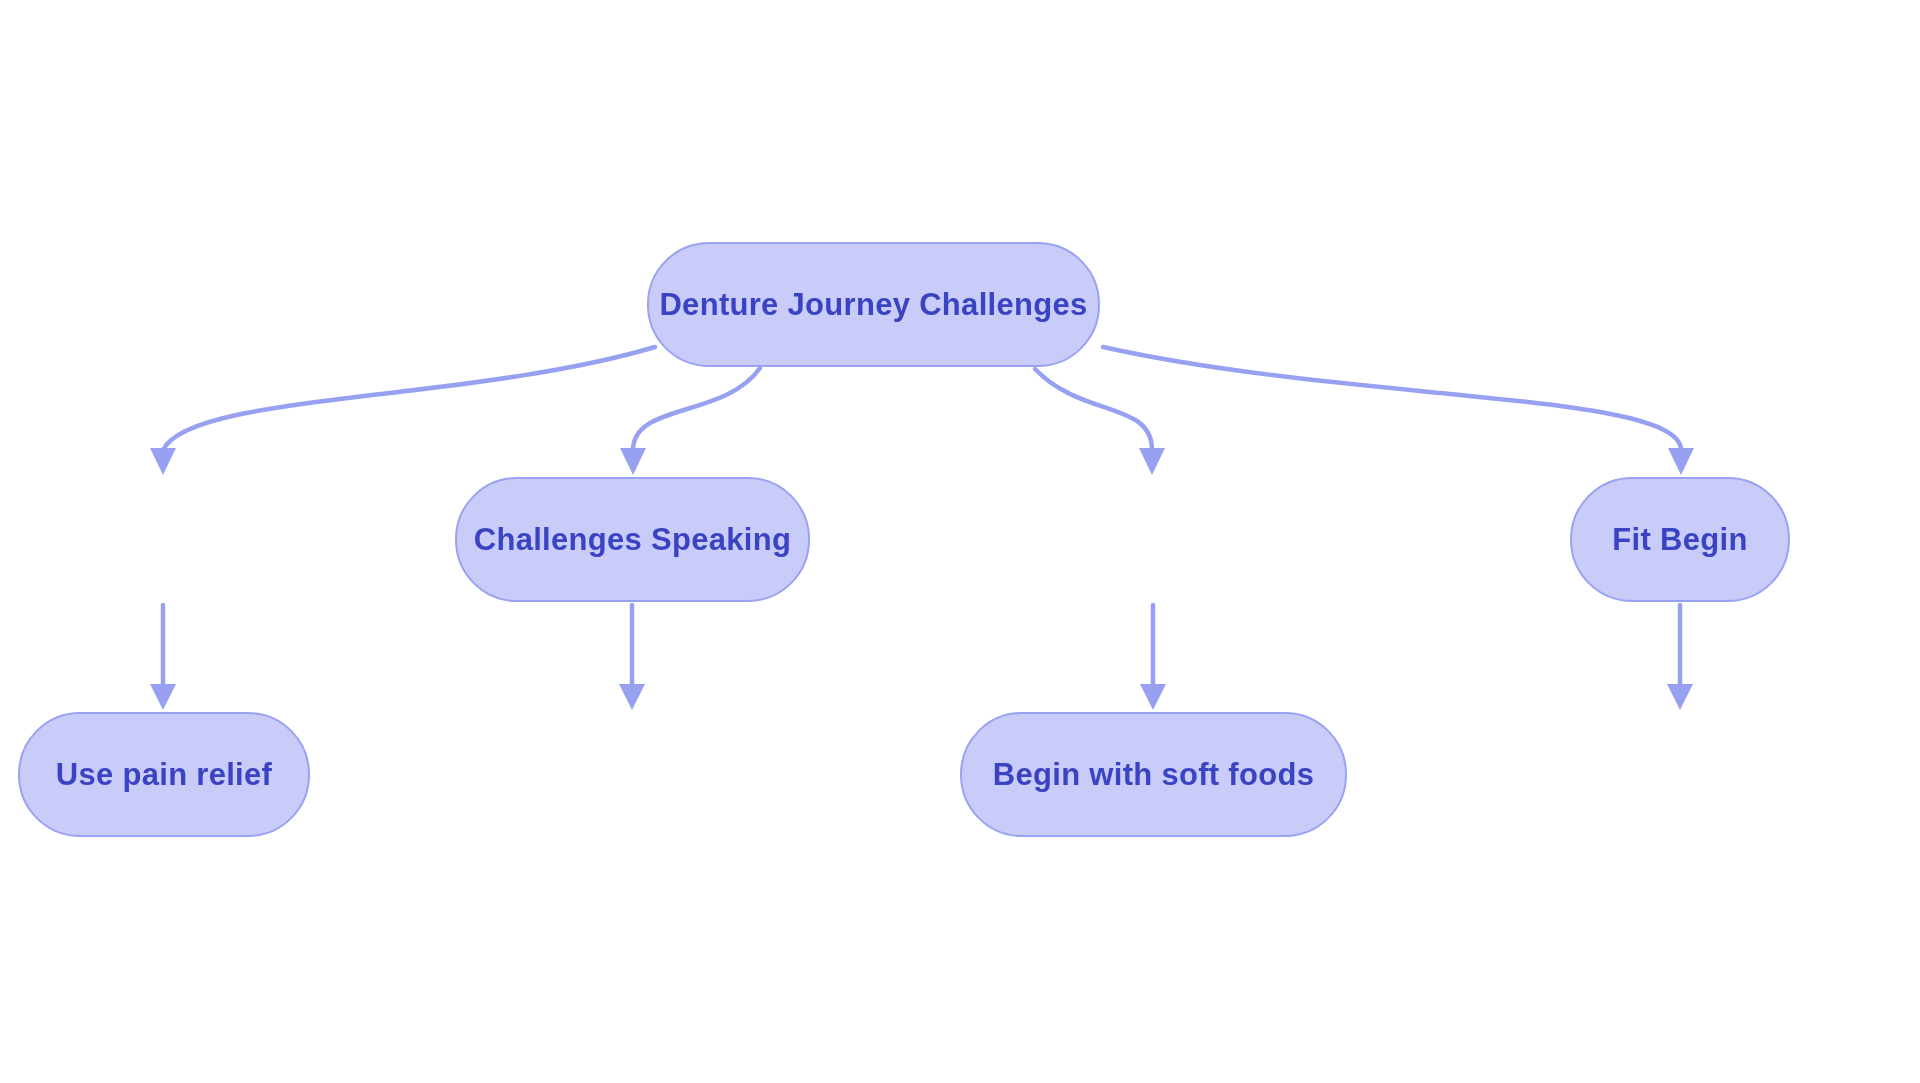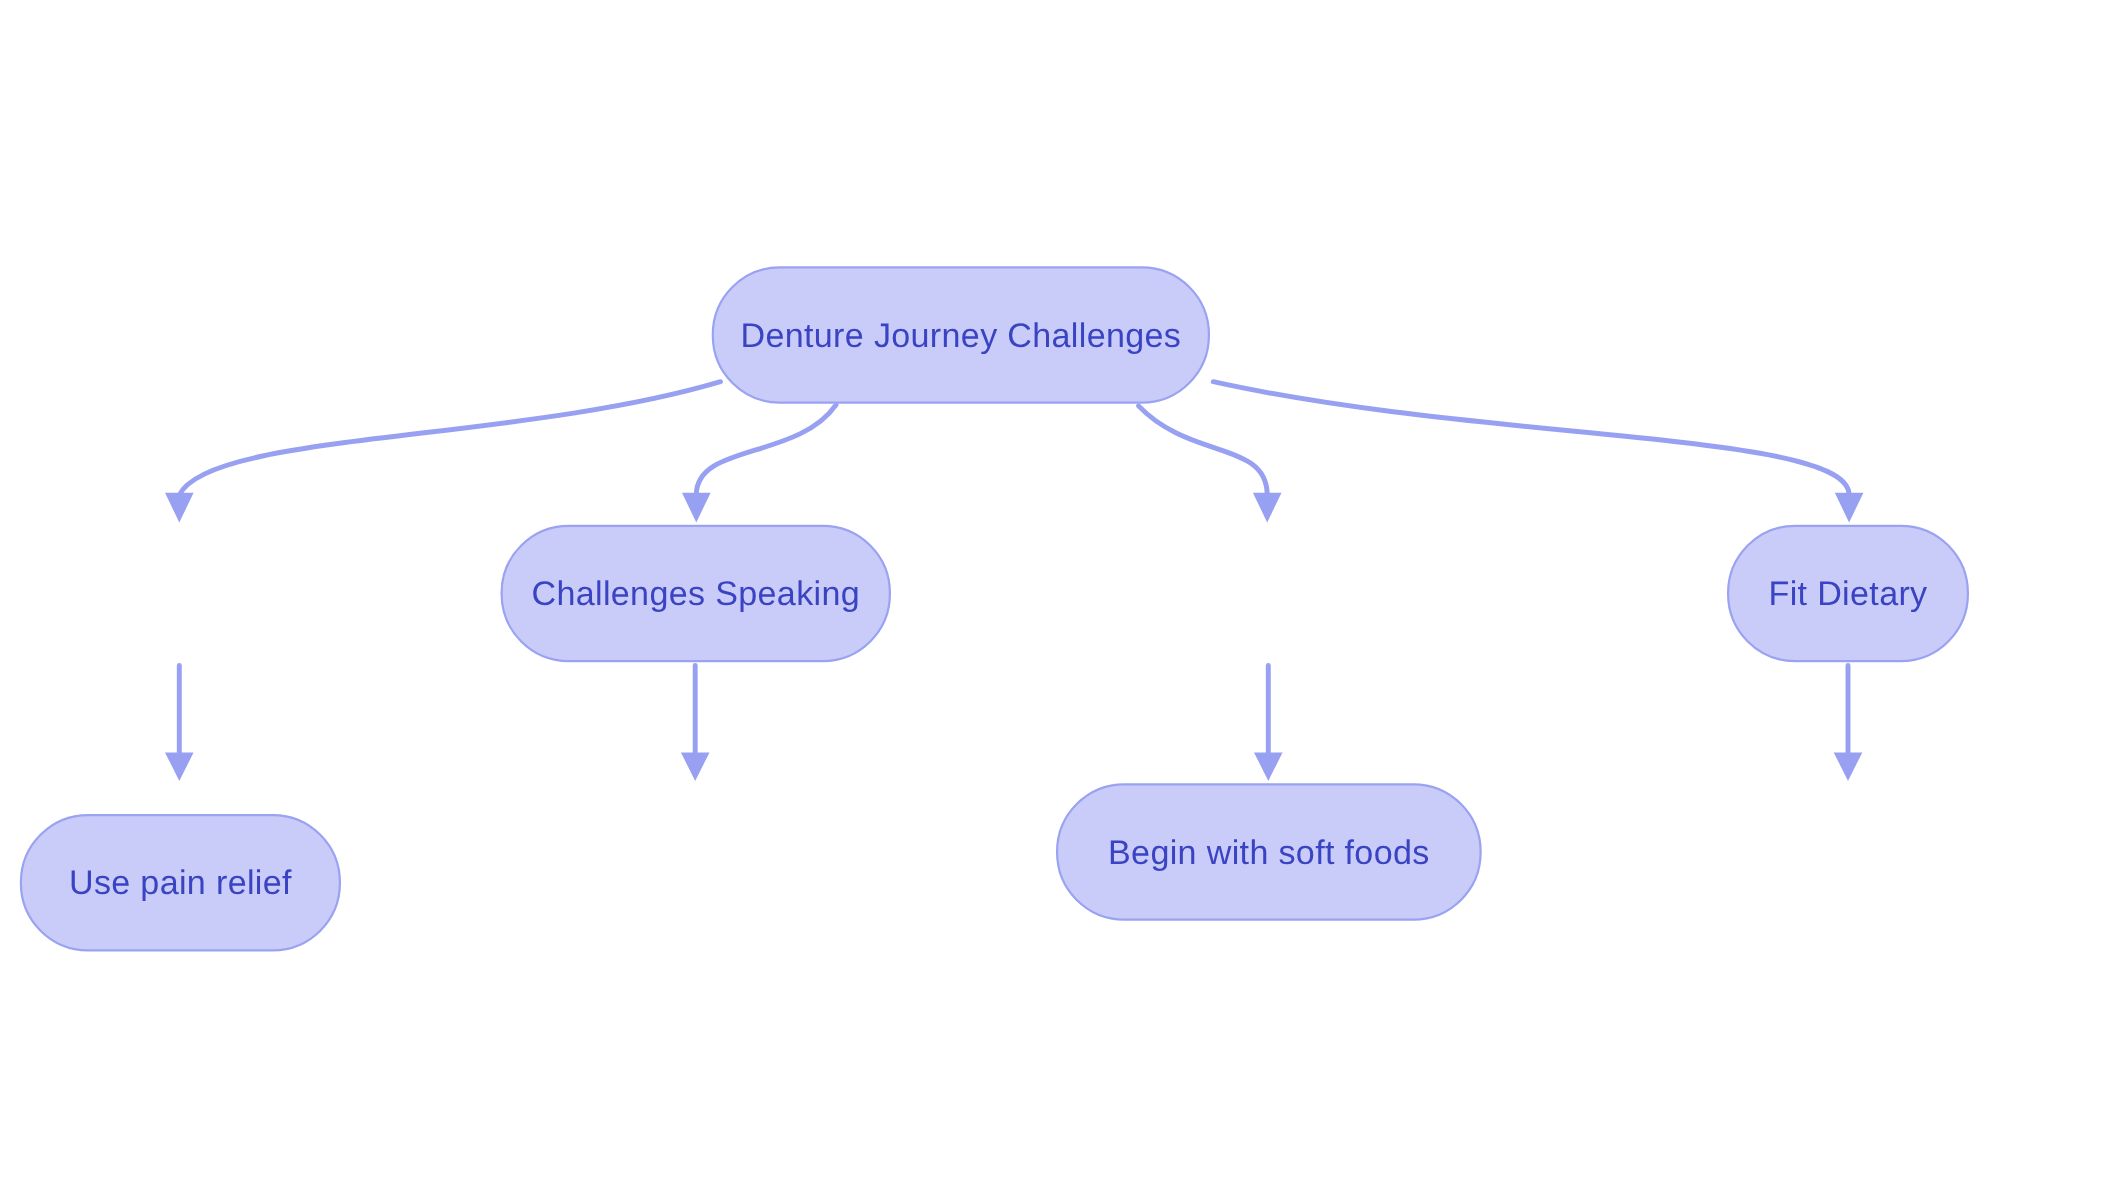--- a/index.html
+++ b/index.html
@@ -43,21 +43,21 @@
     position: absolute;
     box-sizing: border-box;
     background: var(--node-fill);
     border: 2px solid var(--node-border);
     border-radius: 62px;
     display: flex;
     align-items: center;
     justify-content: center;
     color: var(--text);
     font-size: 31px;
-    font-weight: 400;
+    font-weight: 700;
     white-space: nowrap;
     letter-spacing: 0.3px;
   }
 </style>
 </head>
 <body>
 
 <div class="stage">
 
   <svg class="edges-layer" viewBox="0 0 1920 1083" xmlns="http://www.w3.org/2000/svg">
@@ -91,24 +91,24 @@
     <span>Denture Journey Challenges</span>
   </div>
 
 
   <div class="node" style="left:455px; top:477px; width:355px; height:125px;">
     <span>Challenges Speaking</span>
   </div>
 
 
   <div class="node" style="left:1570px; top:477px; width:220px; height:125px;">
-    <span>Fit Dietary</span>
+    <span>Fit Begin</span>
   </div>
 
-  <div class="node" style="left:18px; top:712px; width:292px; height:125px;margin-top:28px;">
+  <div class="node" style="left:18px; top:712px; width:292px; height:125px;">
     <span>Use pain relief</span>
   </div>
 
 
   <div class="node" style="left:960px; top:712px; width:387px; height:125px;text-align:center;">
     <span>Begin with soft foods</span>
   </div>
 
 
 </div>

